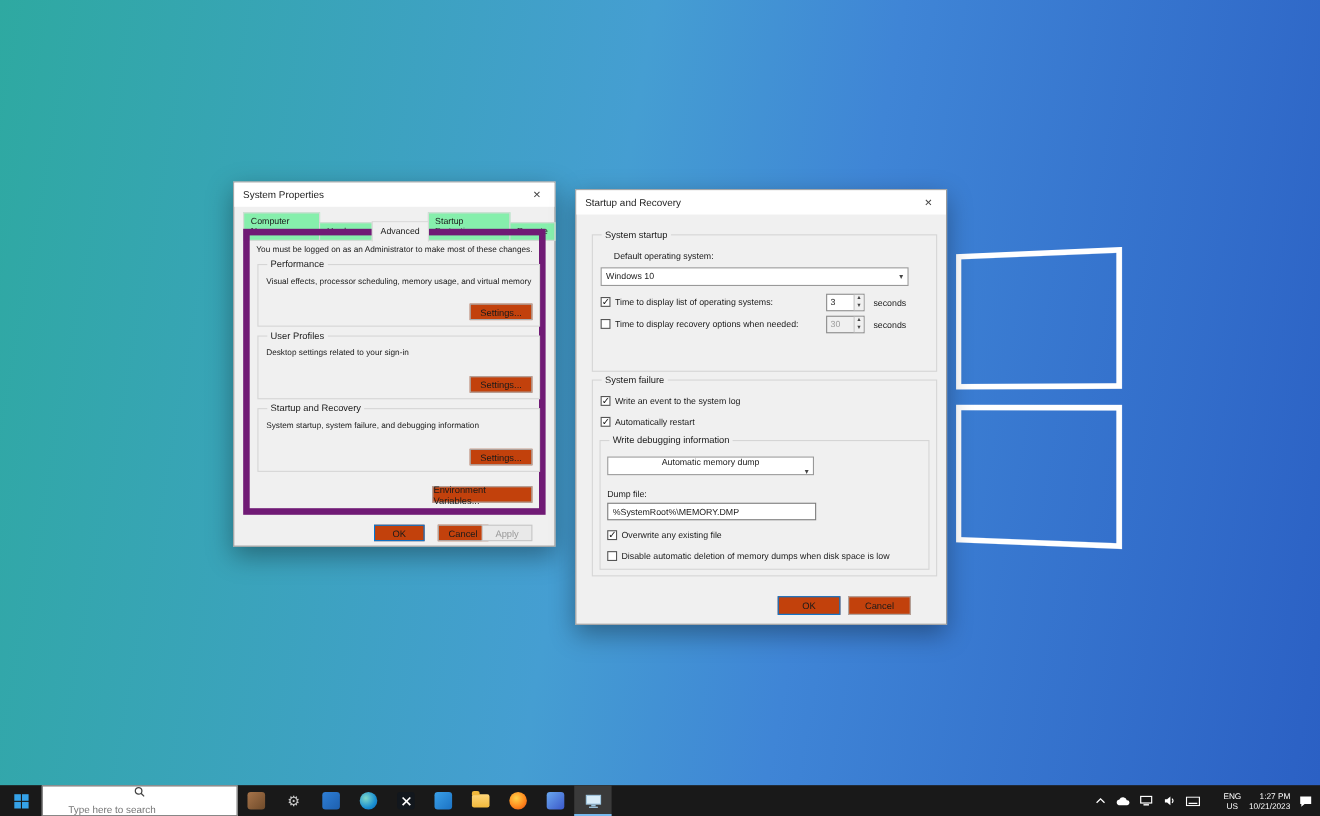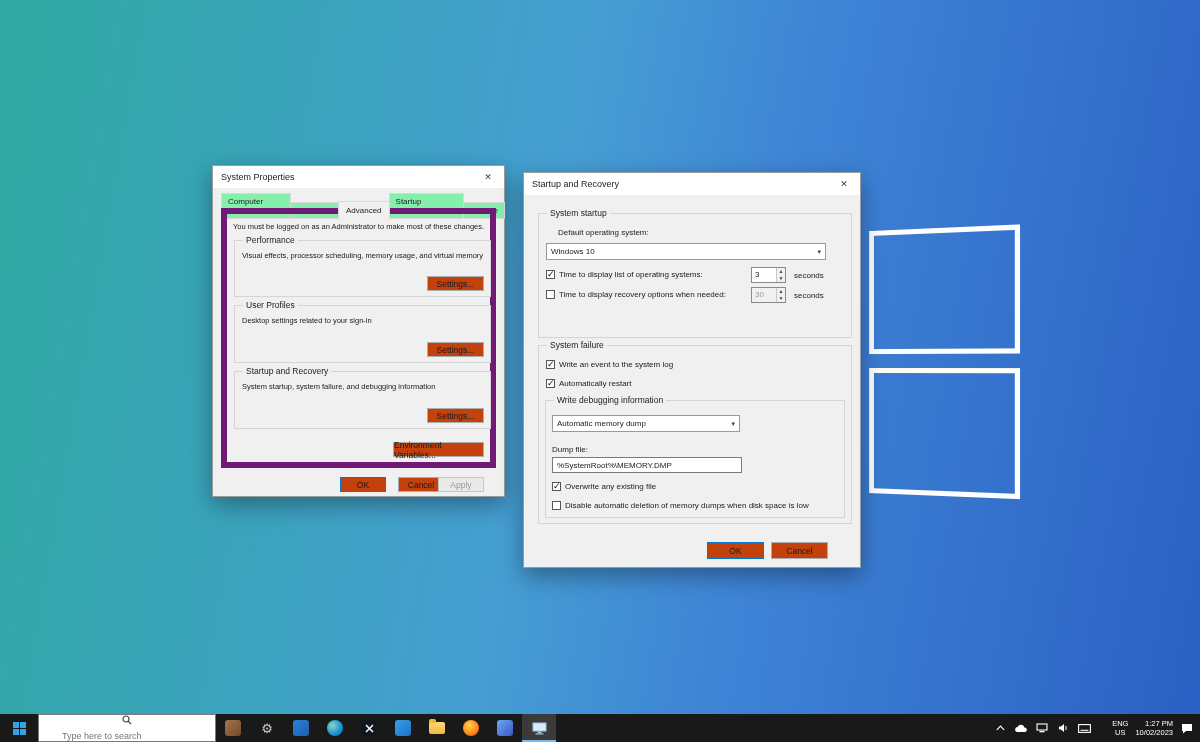--- a/index.html
+++ b/index.html
@@ -179,21 +179,21 @@
         <span>Write an event to the system log</span>
       </label>
       <label class="chk" style="left:7px; top:33px;">
         <span class="box checked"></span>
         <span>Automatically restart</span>
       </label>
 
       <div class="group" style="left:6px; top:54px; width:300px; height:118px;">
         <span class="legend">Write debugging information</span>
 
-        <div class="combo" style="left:6px; top:14px; width:188px; height:17px;">
+        <div class="combo" style="left:6px; top:14px; width:188px; height:17px;flex-direction:column;">
           <span>Automatic memory dump</span>
           <span class="arrow">▾</span>
         </div>
 
         <div class="lab" style="left:6px; top:44px;">Dump file:</div>
         <input class="edit" style="left: 6px; top: 56px; width: 190px; height: 16px;" value="%SystemRoot%\MEMORY.DMP">
 
         <label class="chk" style="left:6px; top:81px;">
           <span class="box checked"></span>
           <span>Overwrite any existing file</span>
@@ -297,21 +297,21 @@
             <rect x="0.6" y="0.6" width="11.8" height="7.8" fill="none" stroke="#fff" stroke-width="1.1"></rect>
             <line x1="2.5" y1="6.3" x2="10.5" y2="6.3" stroke="#fff" stroke-width="1.1"></line>
           </svg>
       </div>
       <div class="txt2">
         <div>ENG</div>
         <div>US</div>
       </div>
       <div class="clock">
         <div>1:27 PM</div>
-        <div>10/02/2023</div>
+        <div>10/21/2023</div>
       </div>
       <div class="tico">
         <svg width="12" height="11" viewBox="0 0 12 11">
             <path d="M1 1 h10 v7 h-6 l-3 2.5 v-2.5 h-1 z" fill="#fff"></path>
           </svg>
       </div>
     </div>
   </div>
 
 </div>

